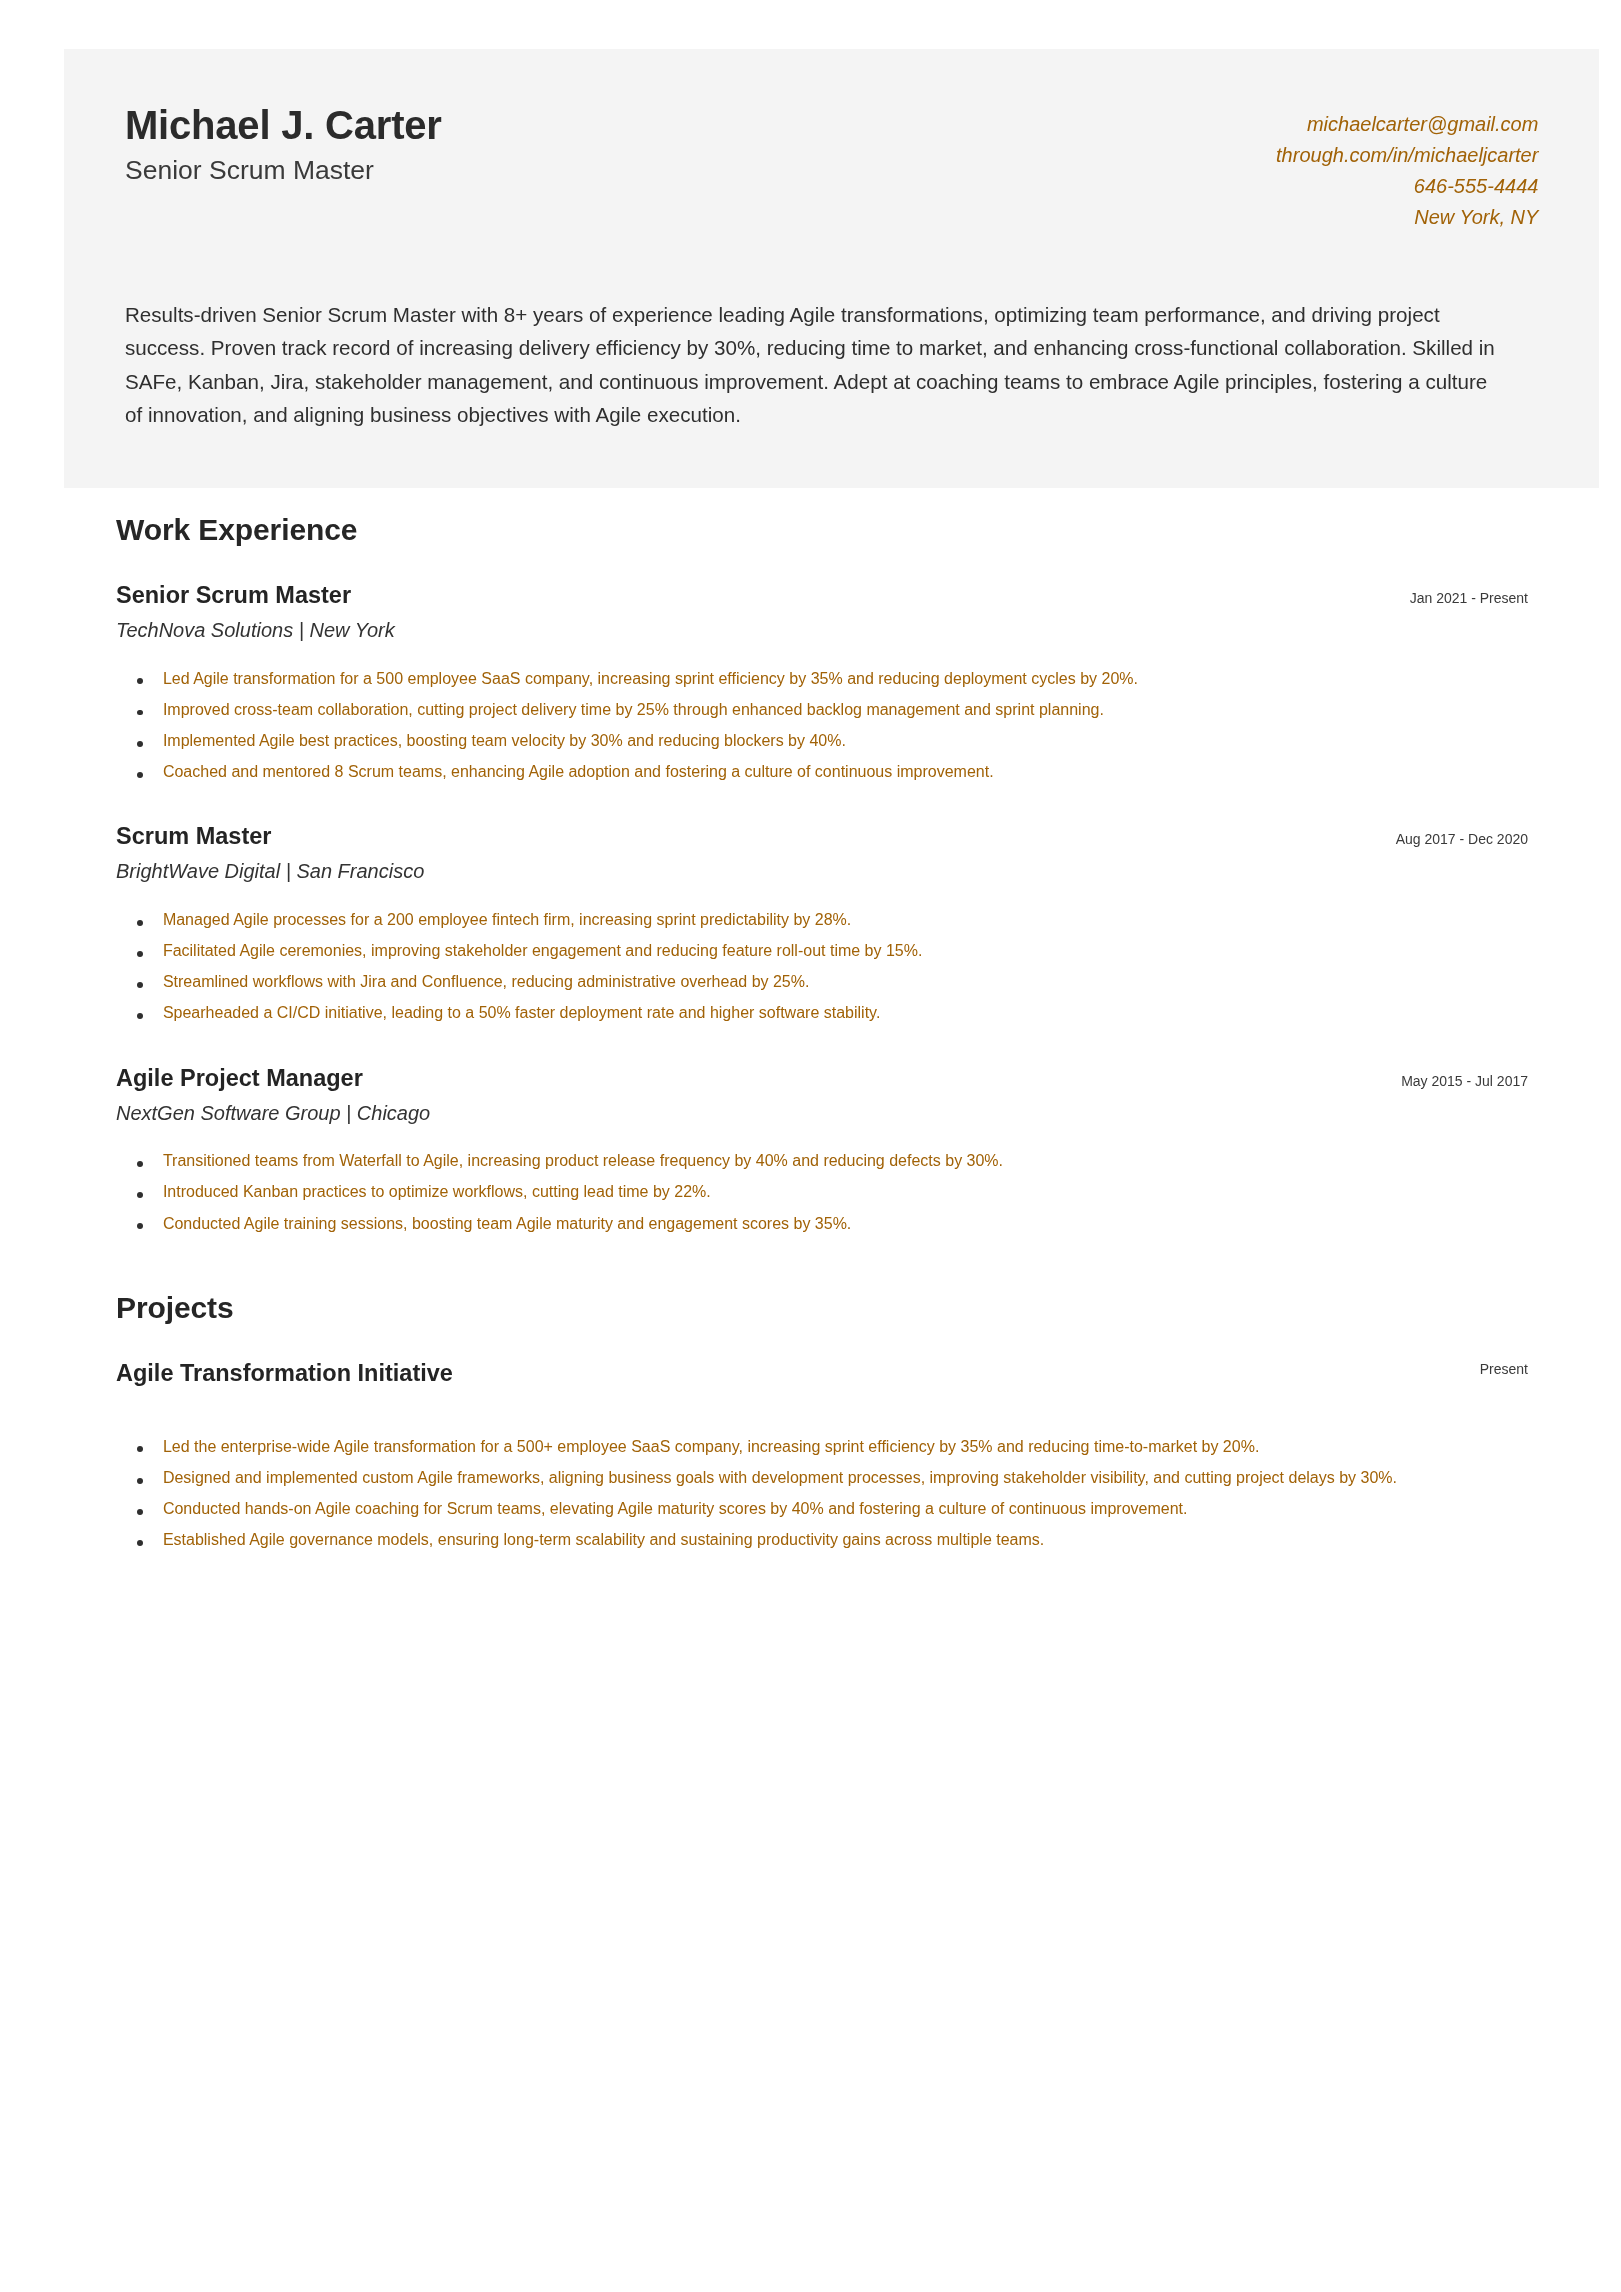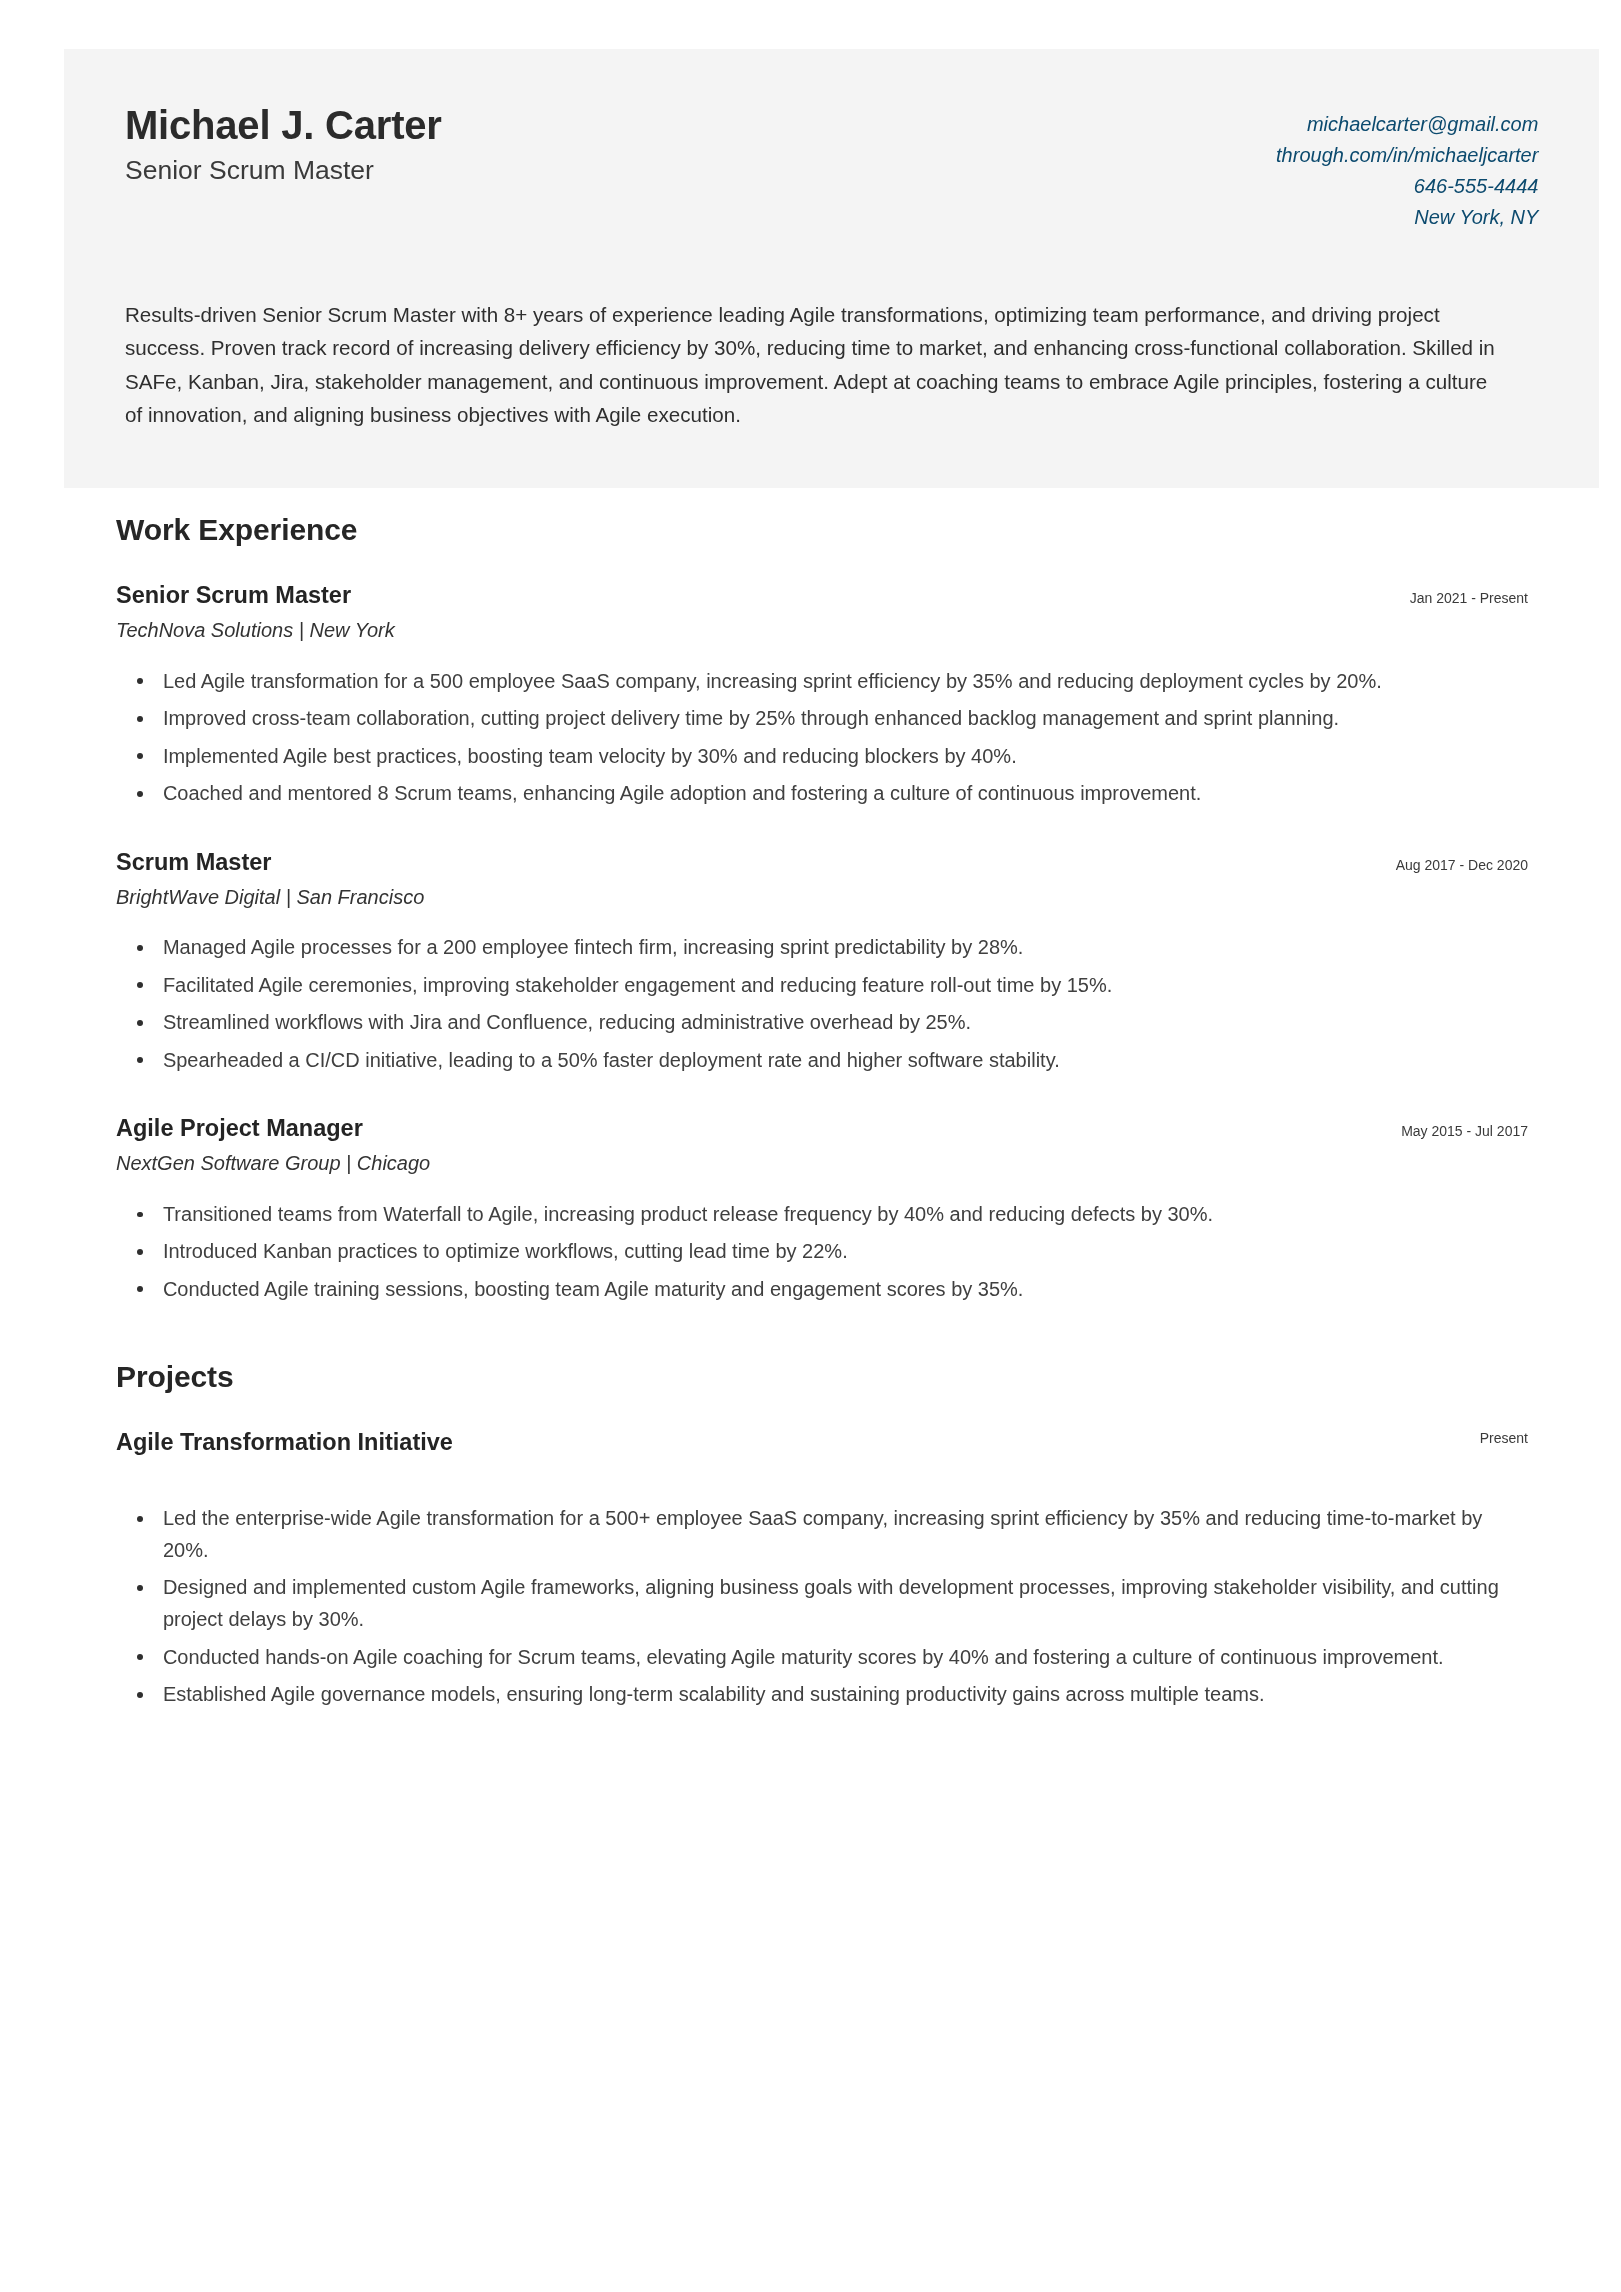--- a/index.html
+++ b/index.html
@@ -58,21 +58,21 @@
     color: #3a3a3a;
     line-height: 1.35;
     margin: 3.9px 0 0 0;
   }
 
   .contact-block {
     text-align: right;
     font-style: italic;
     font-size: 20px;
     line-height: 1.55;
-    color: #0c4a6e;
+    color: #a16207;
     padding-top: 8.8px;
   }
   .contact-line {
     display: block;
     white-space: nowrap;
   }
 
   .summary {
     margin: 65px 0 0 0;
     font-size: 20.6px;
@@ -140,23 +140,23 @@
     margin-top: 4.9px;
   }
 
   ul.bullets {
     margin: 20.6px 0 0 0;
     padding: 0 0 0 43px;
     list-style: none;
   }
   ul.bullets li {
     position: relative;
-    font-size: 20px;
+    font-size: 16px;
     line-height: 1.58;
-    color: #404040;
+    color: #a16207;
     margin-bottom: 5.9px;
     padding-left: 3.9px;
   }
   ul.bullets li:before {
     content: "";
     position: absolute;
     left: -21.6px;
     top: 12.7px;
     width: 5.9px;
     height: 5.9px;

